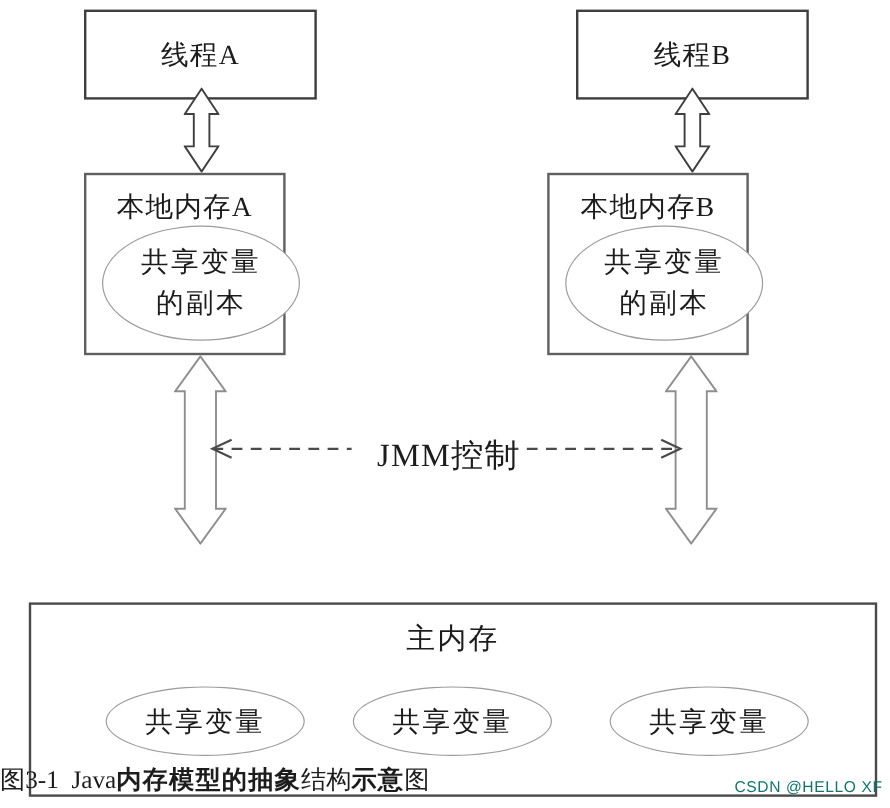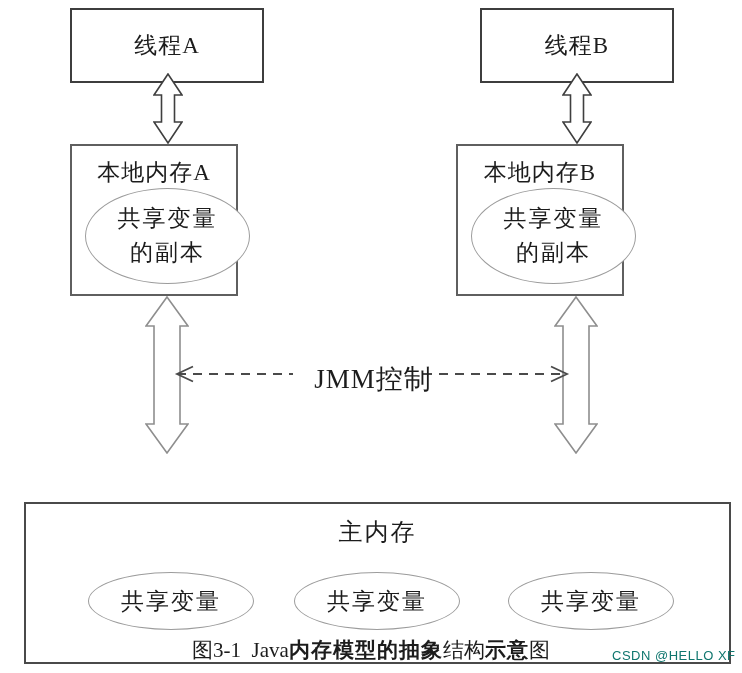--- a/index.html
+++ b/index.html
@@ -105,21 +105,20 @@
     background: #ffffff;
   }
   #main-ellipse-1 { left: 62px; }
   #main-ellipse-2 { left: 268px; }
   #main-ellipse-3 { left: 482px; }
 
   .caption-row {
     position: absolute;
     left: 0; top: 636px;
     width: 742px;
-    text-align: center;
     font-size: 21px;
   }
   .caption-row .seg-bold {
     font-weight: 700;
     font-family: "Liberation Sans", "DejaVu Sans", sans-serif;
     letter-spacing: 1px;
   }
   .caption-row .seg-normal { font-weight: 400; }
 
   .watermark {

